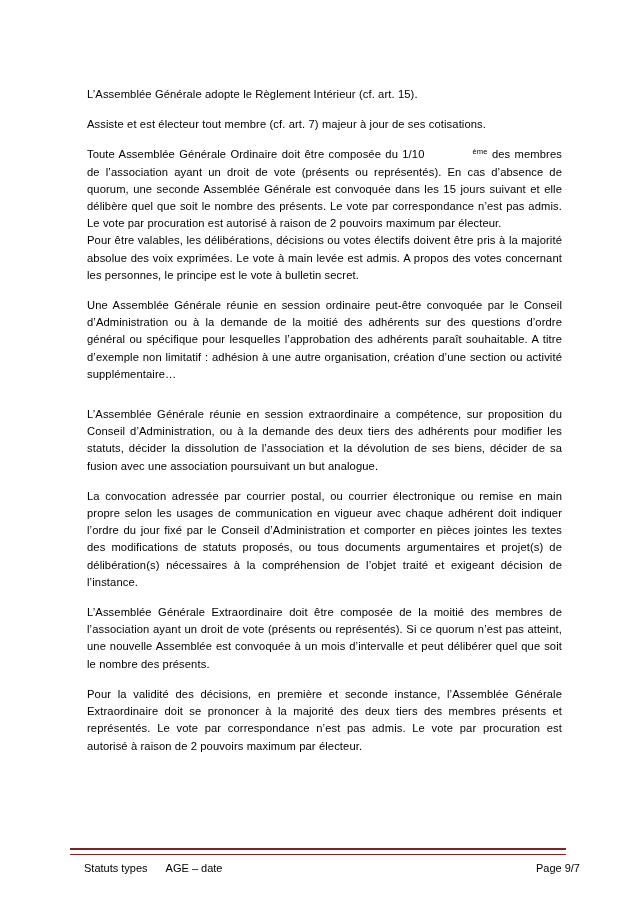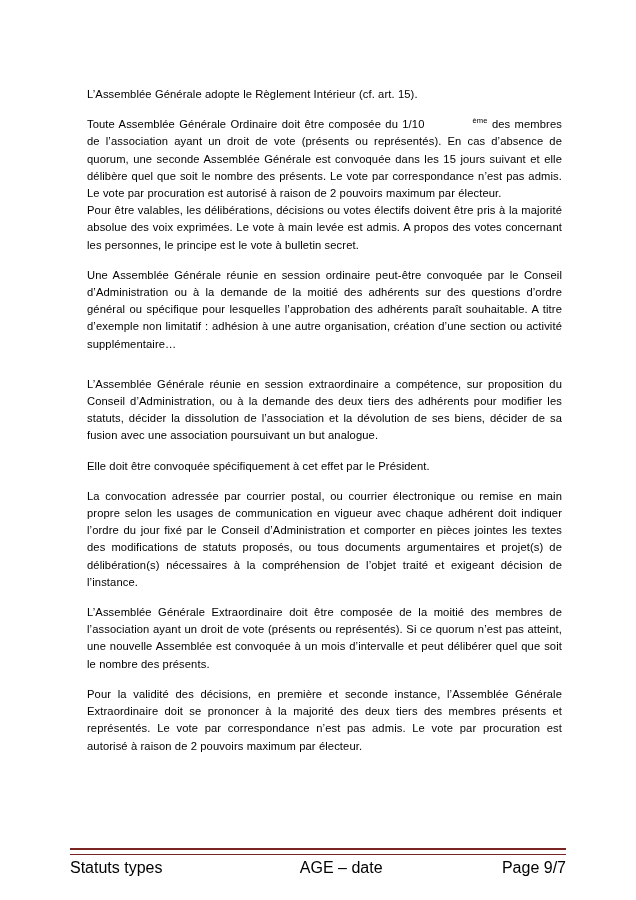--- a/index.html
+++ b/index.html
@@ -77,60 +77,61 @@
   .footer-rule {
     height: 4px;
     border-top: 2px solid #7b2424;
     border-bottom: 1px solid #7b2424;
     background: #ffffff;
     margin-bottom: 5px;
   }
   .footer-row {
     display: flex;
     align-items: baseline;
-    font-size: 16px;
+    font-size: 11px;
     line-height: 16px;
     width: 100%;
+    margin-left: 14px;
   }
   .footer-left {
     flex: 0 0 auto;
     text-align: left;
   }
   .footer-center {
     flex: 1 1 auto;
-    text-align: center;
+    text-align: left;
     padding-left: 18px;
   }
   .footer-right {
     flex: 0 0 auto;
     text-align: right;
   }
 </style>
 </head>
 <body>
 
 <div class="page">
 
   <div class="content">
 
     <p class="para">L’Assemblée Générale adopte le Règlement Intérieur (cf. art. 15).</p>
 
+    <p class="para">Assiste et est électeur tout membre (cf. art. 7) majeur à jour de ses cotisations.</p>
 
     <p class="para tight"><span>Toute Assemblée Générale Ordinaire doit être composée du 1/10</span><sup>ème</sup><span> des membres de l’association ayant un droit de vote (présents ou représentés). En cas d’absence de quorum, une seconde Assemblée Générale est convoquée dans les 15 jours suivant et elle délibère quel que soit le nombre des présents. Le vote par correspondance n’est pas admis. Le vote par procuration est autorisé à raison de 2 pouvoirs maximum par électeur.</span></p>
 
     <p class="para">Pour être valables, les délibérations, décisions ou votes électifs doivent être pris à la majorité absolue des voix exprimées. Le vote à main levée est admis. A propos des votes concernant les personnes, le principe est le vote à bulletin secret.</p>
 
     <p class="para">Une Assemblée Générale réunie en session ordinaire peut-être convoquée par le Conseil d’Administration ou à la demande de la moitié des adhérents sur des questions d’ordre général ou spécifique pour lesquelles l’approbation des adhérents paraît souhaitable. A titre d’exemple non limitatif : adhésion à une autre organisation, création d’une section ou activité supplémentaire…</p>
 
     <div class="spacer-block"></div>
 
 
     <p class="para">L’Assemblée Générale réunie en session extraordinaire a compétence, sur proposition du Conseil d’Administration, ou à la demande des deux tiers des adhérents pour modifier les statuts, décider la dissolution de l’association et la dévolution de ses biens, décider de sa fusion avec une association poursuivant un but analogue.</p>
 
-    <p class="para">Elle doit être convoquée spécifiquement à cet effet par le Président.</p>
 
     <p class="para">La convocation adressée par courrier postal, ou courrier électronique ou remise en main propre selon les usages de communication en vigueur avec chaque adhérent doit indiquer l’ordre du jour fixé par le Conseil d’Administration et comporter en pièces jointes les textes des modifications de statuts proposés, ou tous documents argumentaires et projet(s) de délibération(s) nécessaires à la compréhension de l’objet traité et exigeant décision de l’instance.</p>
 
     <p class="para">L’Assemblée Générale Extraordinaire doit être composée de la moitié des membres de l’association ayant un droit de vote (présents ou représentés). Si ce quorum n’est pas atteint, une nouvelle Assemblée est convoquée à un mois d’intervalle et peut délibérer quel que soit le nombre des présents.</p>
 
     <p class="para">Pour la validité des décisions, en première et seconde instance, l’Assemblée Générale Extraordinaire doit se prononcer à la majorité des deux tiers des membres présents et représentés. Le vote par correspondance n’est pas admis. Le vote par procuration est autorisé à raison de 2 pouvoirs maximum par électeur.</p>
 
   </div>
 
   <div class="footer">

